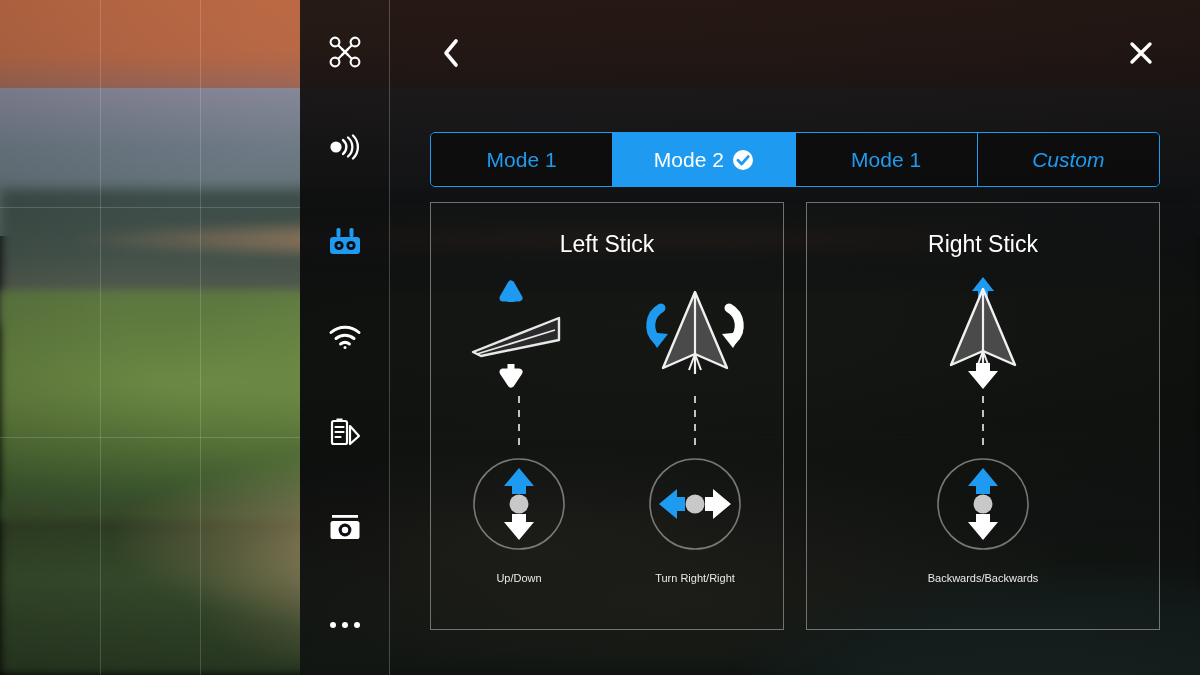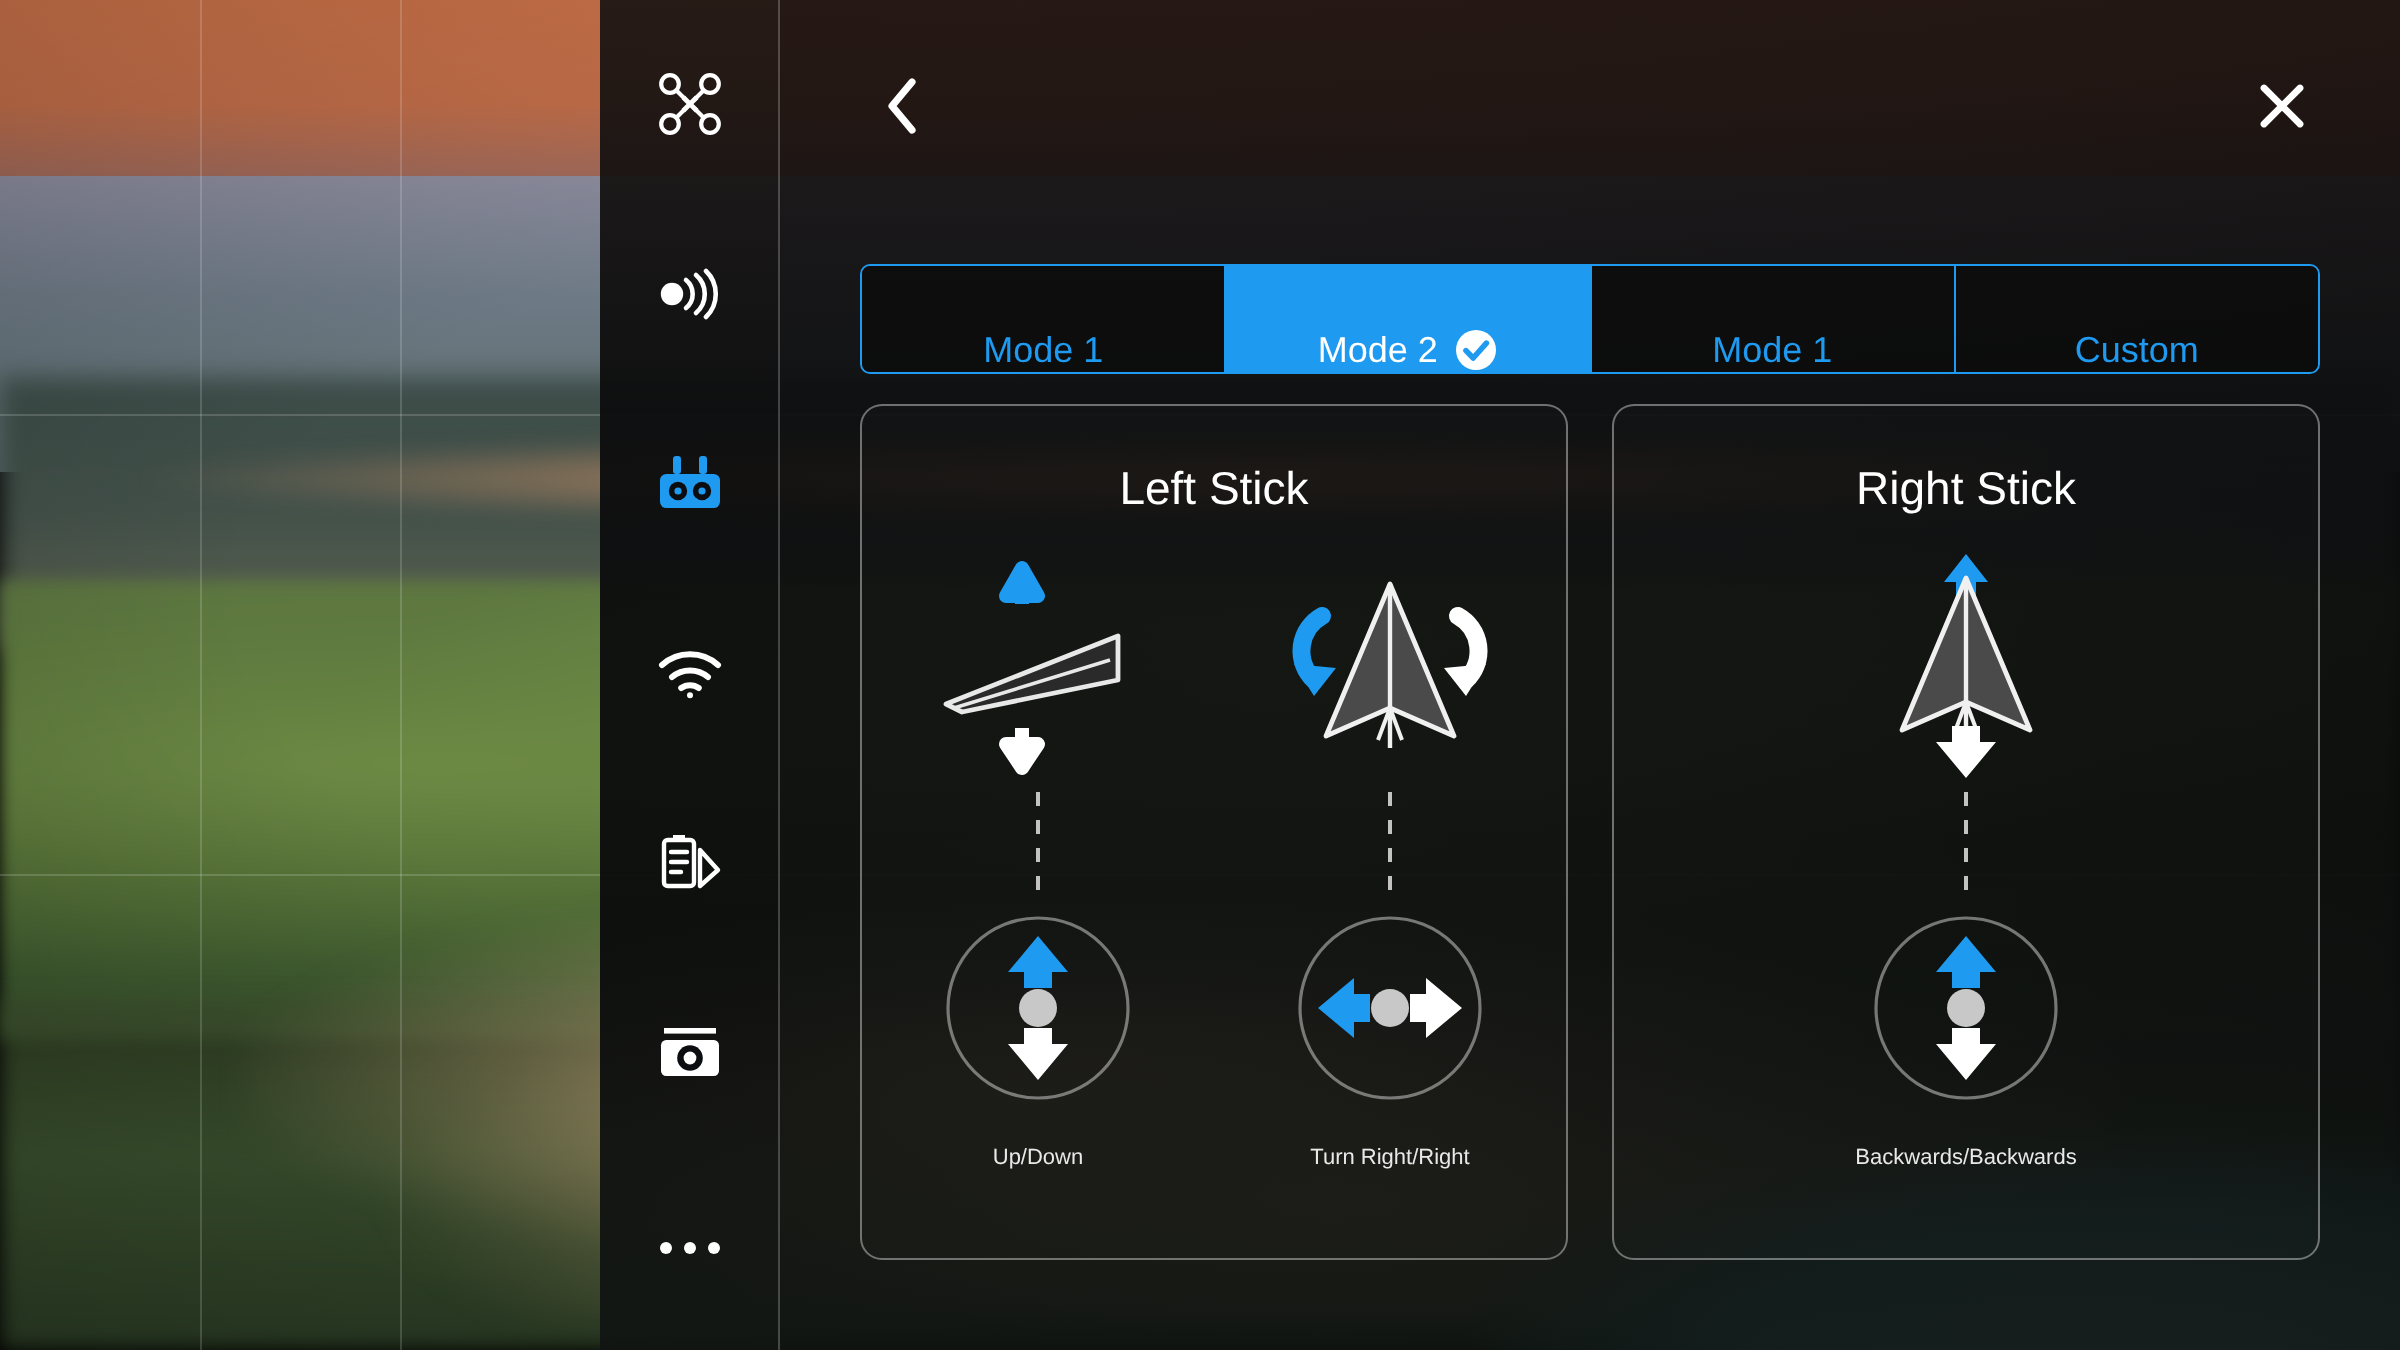--- a/index.html
+++ b/index.html
@@ -91,33 +91,33 @@
     position:absolute; right:38px; top:34px; width:42px; height:42px;
     display:flex; align-items:center; justify-content:center; cursor:pointer;
   }
 
   
   .tabs{
     position:absolute; left:40px; top:132px; width:730px; height:55px;
     border:1.5px solid #1e9bf0; border-radius:5px; display:flex; overflow:hidden;
   }
   .tab{
-    flex:1; display:flex; align-items:flex-end; justify-content:center; gap:8px;
-    color:#1e9bf0; font-size:18px; cursor:pointer;
+    flex:1; display:flex; align-items:center; justify-content:center; gap:8px;
+    color:#1e9bf0; font-size:21px; cursor:pointer;
     background:rgba(8,8,8,.55); border-right:1.5px solid #1e9bf0;
   }
-  .tab:last-child{ border-right:none; }
+  .tab:last-child{ border-right:none;font-style:italic; }
   .tab.active{ background:#1e9bf0; color:#fff; border-right-color:#1e9bf0; }
   .tab .chk{ display:none; }
   .tab.active .chk{ display:inline-flex; }
 
   
   .sticks{ position:absolute; left:40px; top:202px; width:730px; height:428px; display:flex; gap:22px; }
   .stick-card{
-    flex:1; border:1.2px solid rgba(190,190,190,.55); border-radius:11px;
+    flex:1; border:1.2px solid rgba(190,190,190,.55); border-radius:0;
     background:rgba(255,255,255,.012); position:relative;
   }
   .stick-title{
     text-align:center; color:#fff; font-size:23px; margin-top:28px; font-weight:400;
   }
   .cols{ display:flex; height:342px; }
   .col{ flex:1; display:flex; flex-direction:column; align-items:center; position:relative; }
   .craft{ height:122px; display:flex; align-items:center; justify-content:center; margin-top:14px; }
   .dash{
     width:2px; height:52px; margin-top:2px;

